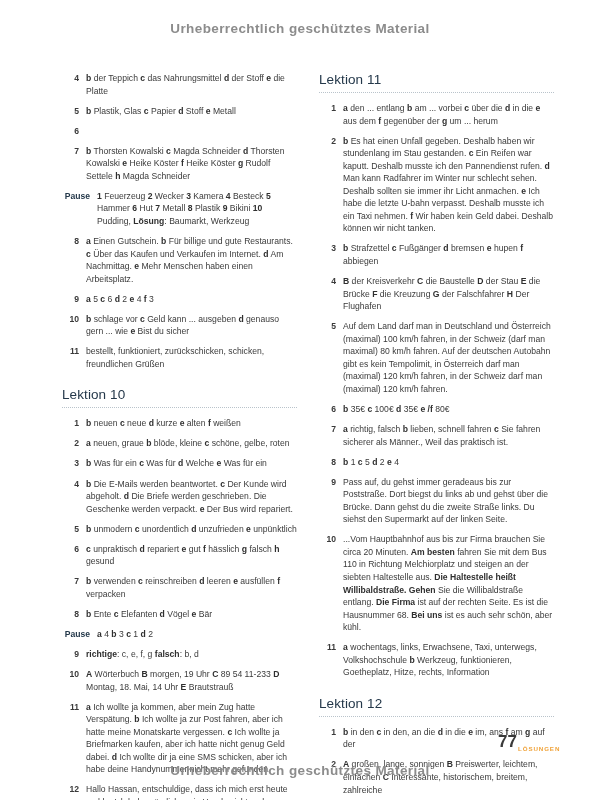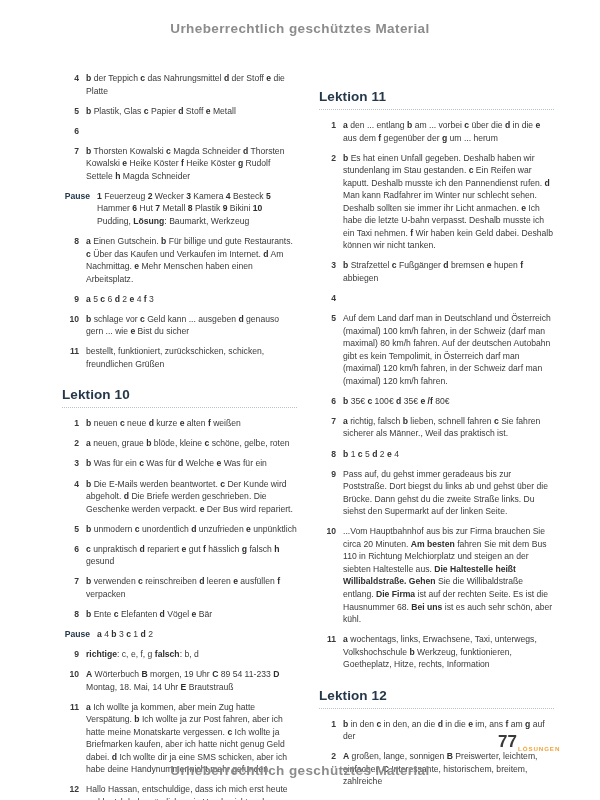--- a/index.html
+++ b/index.html
@@ -44,24 +44,24 @@
     display: flex;
     gap: 22px;
   }
   .col {
     width: 235px;
     position: relative;
   }
 
   
   .lesson {
-    margin: 17px 0 9px 0;
+    margin: 0 0 9px 0;
     padding: 0 0 5px 0;
     font-size: 13.5px;
-    font-weight: 700;
+    font-weight: 400;
     color: #24384a;
     letter-spacing: 0.1px;
     border-bottom: 1.6px dotted #b9c3cb;
   }
   .lesson.gap-top { margin-top: 17px; }
 
   
   .ex {
     display: flex;
     margin-bottom: 7.5px;
@@ -222,20 +222,21 @@
           <div class="ex">
             <div class="ex-num">2</div>
             <div class="ex-body"><b>b</b><span> Es hat einen Unfall gegeben. Deshalb haben wir stundenlang im Stau gestanden. </span><b>c</b><span> Ein Reifen war kaputt. Deshalb musste ich den Pannendienst rufen. </span><b>d</b><span> Man kann Radfahrer im Winter nur schlecht sehen. Deshalb sollten sie immer ihr Licht anmachen. </span><b>e</b><span> Ich habe die letzte U-bahn verpasst. Deshalb musste ich ein Taxi nehmen. </span><b>f</b><span> Wir haben kein Geld dabei. Deshalb können wir nicht tanken.</span></div>
           </div>
           <div class="ex">
             <div class="ex-num">3</div>
             <div class="ex-body"><b>b</b><span> Strafzettel </span><b>c</b><span> Fußgänger </span><b>d</b><span> bremsen </span><b>e</b><span> hupen </span><b>f</b><span> abbiegen</span></div>
           </div>
           <div class="ex">
             <div class="ex-num">4</div>
+            <div class="ex-body"><b>B</b><span> der Kreisverkehr </span><b>C</b><span> die Baustelle </span><b>D</b><span> der Stau </span><b>E</b><span> die Brücke </span><b>F</b><span> die Kreuzung </span><b>G</b><span> der Falschfahrer </span><b>H</b><span> Der Flughafen</span></div>
           </div>
           <div class="ex">
             <div class="ex-num">5</div>
             <div class="ex-body"><span>Auf dem Land darf man in Deutschland und Österreich (maximal) 100 km/h fahren, in der Schweiz (darf man maximal) 80 km/h fahren. Auf der deutschen Autobahn gibt es kein Tempolimit, in Österreich darf man (maximal) 120 km/h fahren, in der Schweiz darf man (maximal) 120 km/h fahren.</span></div>
           </div>
           <div class="ex">
             <div class="ex-num">6</div>
             <div class="ex-body"><b>b</b><span> 35€ </span><b>c</b><span> 100€ </span><b>d</b><span> 35€ </span><b>e /f</b><span> 80€</span></div>
           </div>
           <div class="ex">

